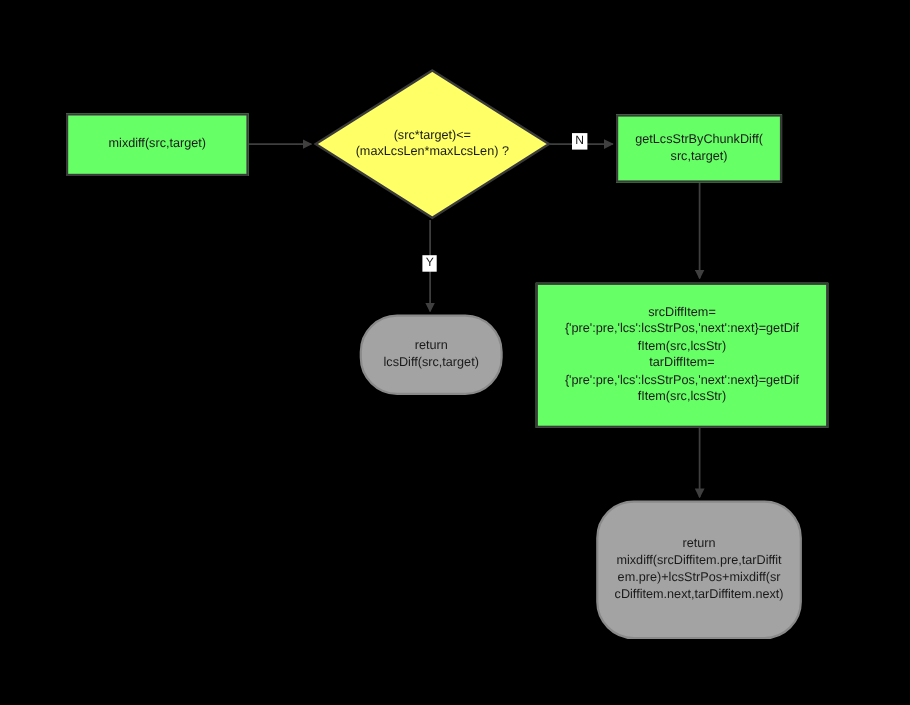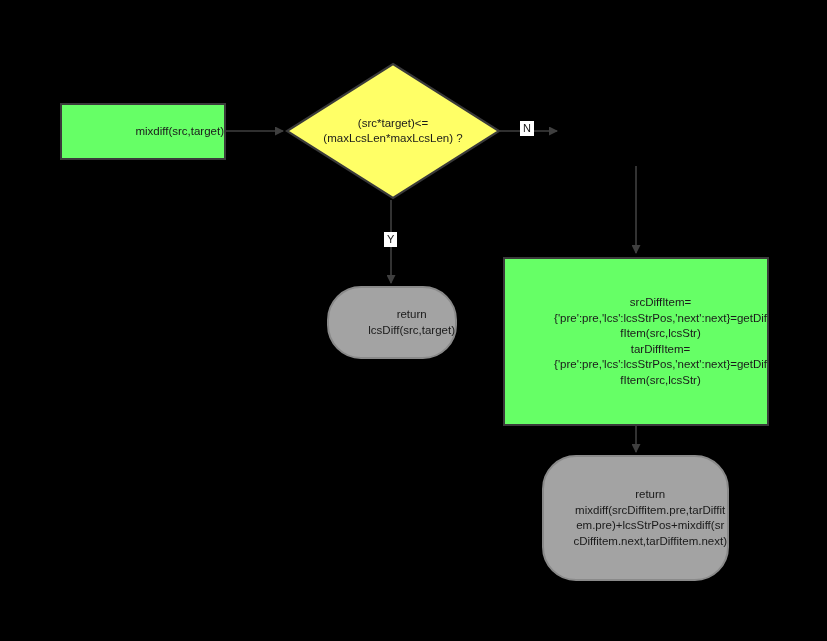--- a/index.html
+++ b/index.html
@@ -15,21 +15,21 @@
     width: 827px;
     height: 641px;
     background: #000000;
     overflow: hidden;
   }
   .node {
     position: absolute;
     box-sizing: border-box;
     display: flex;
     align-items: center;
-    justify-content: flex-end;
+    justify-content: center;
     text-align: center;
     color: #1a1a1a;
     font-size: 11.5px;
     line-height: 15.5px;
     white-space: pre-line;
     border: 2px solid #3a3a3a;
   }
   .node-process {
     background: #66ff66;
   }
@@ -114,27 +114,31 @@
   </div>
 
   <div class="node-decision-wrap" style="left:285px; top:62px; width:216px; height:138px;">
     <svg class="diamond-svg" width="216" height="138" viewBox="0 0 216 138" xmlns="http://www.w3.org/2000/svg">
       <polygon points="108,2 214,69 108,136 2,69" fill="#ffff66" stroke="#3a3a3a" stroke-width="2.2"></polygon>
     </svg>
     <span class="node-decision-label">(src*target)&lt;=
 (maxLcsLen*maxLcsLen) ?</span>
   </div>
 
+  <div class="node node-process" style="left:560px; top:104px; width:151px; height:62px;">
+    <span>getLcsStrByChunkDiff(
+src,target)</span>
+  </div>
 
   <div class="node node-terminal" style="left:327px; top:286px; width:130px; height:73px;">
     <span>return
 lcsDiff(src,target)</span>
   </div>
 
-  <div class="node node-process" style="left:503px; top:257px; width:266px; height:169px;">
+  <div class="node node-process" style="left:487px; top:257px; width:266px; height:132px;">
     <span>srcDiffItem=
 {'pre':pre,'lcs':lcsStrPos,'next':next}=getDif
 fItem(src,lcsStr)
 tarDiffItem=
 {'pre':pre,'lcs':lcsStrPos,'next':next}=getDif
 fItem(src,lcsStr)</span>
   </div>
 
   <div class="node node-terminal" style="left:542px; top:455px; width:187px; height:126px;">
     <span>return

